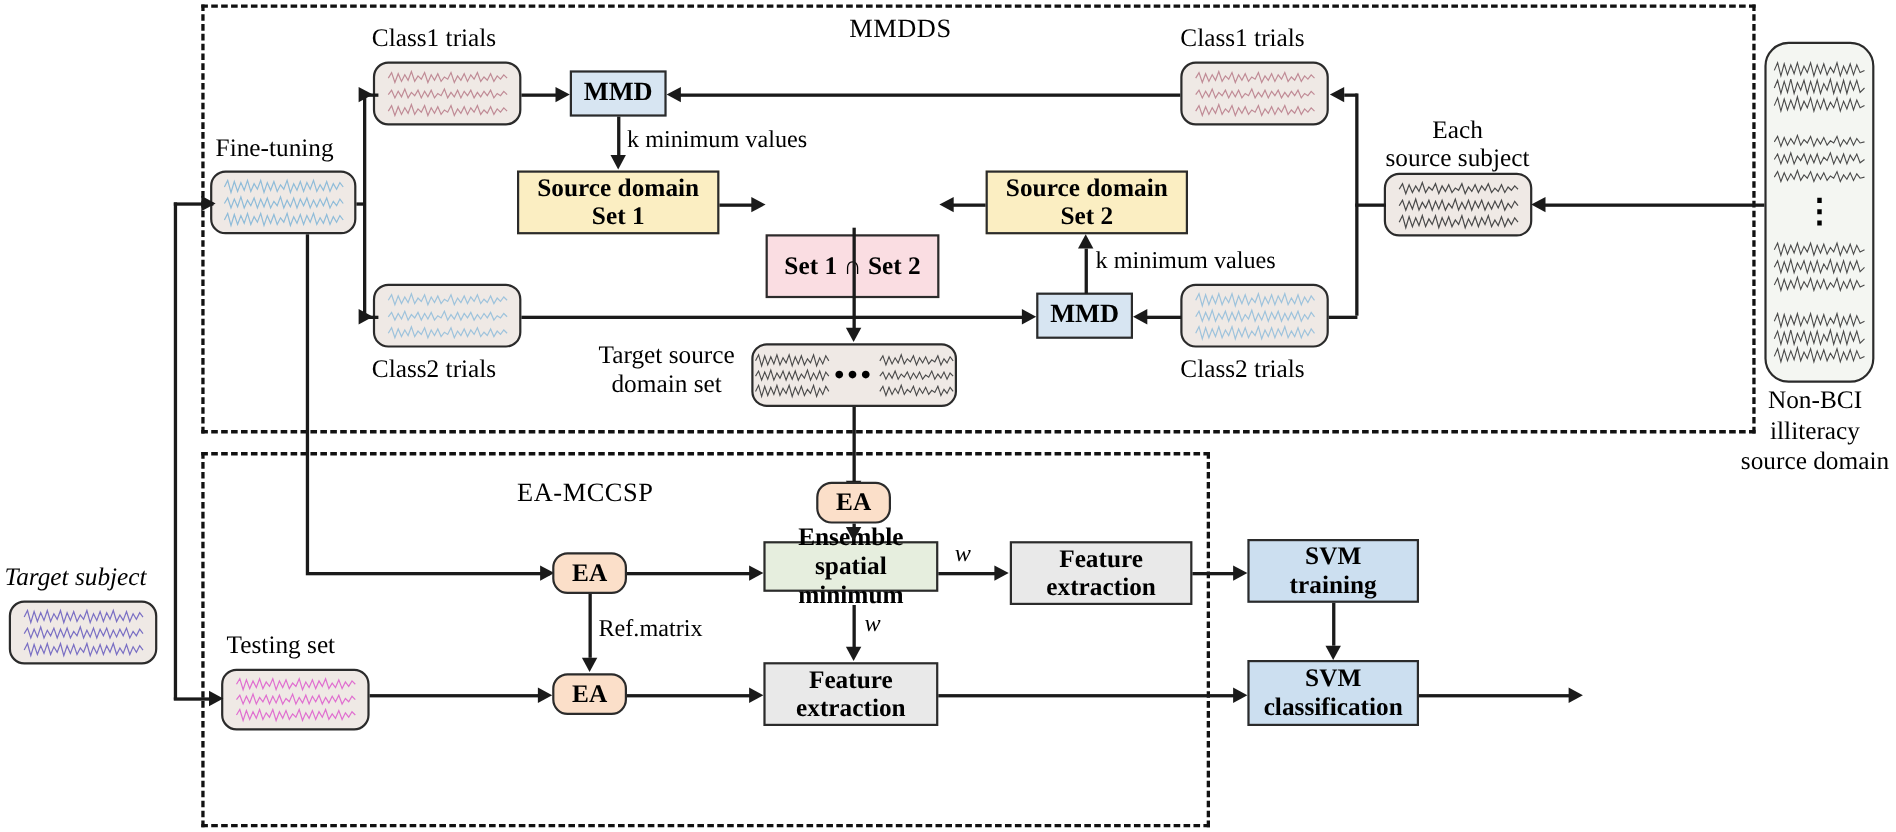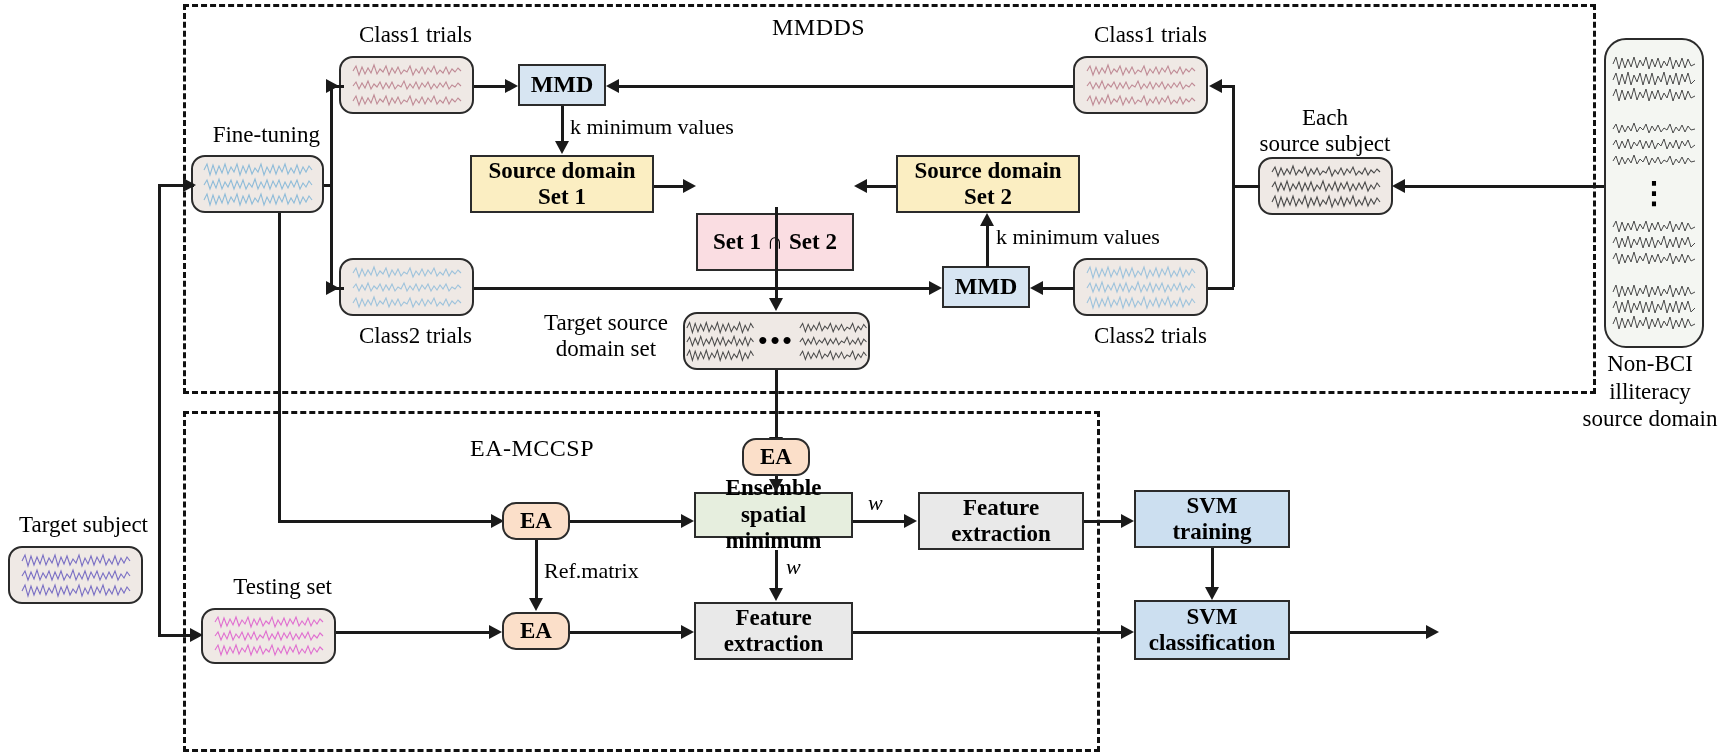--- a/index.html
+++ b/index.html
@@ -13,21 +13,21 @@
 
   
   .sect-title{
     position:absolute;font-weight:normal;font-size:24px;letter-spacing:.5px;
     font-family:"Liberation Serif","DejaVu Serif",serif;white-space:nowrap;
   }
 
   
   .caption{
     position:absolute;font-size:23px;line-height:1.12;white-space:nowrap;
-    font-family:"Liberation Serif","DejaVu Serif",serif;text-align:right;
+    font-family:"Liberation Serif","DejaVu Serif",serif;text-align:left;
   }
   .caption.two{white-space:normal;}
 
   
   .sigcard{
     position:absolute;border:2.5px solid #2b2b2b;border-radius:14px;
     background:#efe9e5;display:flex;align-items:center;justify-content:center;
     overflow:hidden;box-sizing:border-box;
   }
   .sigcard.tall{border-radius:22px;background:#f4f6f2;}
@@ -274,21 +274,21 @@
   <div class="arrowR" style="left:183px;top:178px;"></div>
   <div class="vline" style="left:158px;top:184px;height:452px;"></div>
 
   <div class="vline" style="left:278px;top:213px;height:307px;"></div>
   <div class="hline" style="left:278px;top:520px;width:222px;"></div>
   <div class="arrowR" style="left:491px;top:514px;"></div>
 
   <div class="vline" style="left:775px;top:370px;height:68px;"></div>
   <div class="arrowD" style="left:769px;top:437px;"></div>
 
-  <div class="caption" style="left:4px;top:512px;width:144px;">Target subject</div>
+  <div class="caption" style="left:4px;top:512px;width:144px;font-style:italic;">Target subject</div>
   <div class="sigcard" style="left:8px;top:546px;width:135px;height:58px;">
     <svg class="sig" width="112" height="46" viewBox="0 0 112 46">
       <g fill="none" stroke="#7a6fc4" stroke-width="1.1">
         <path d="M2 9 L5 3 L8 14 L11 4 L14 13 L17 5 L20 12 L23 3 L26 13 L29 6 L32 11 L35 3 L38 14 L41 5 L44 12 L47 4 L50 13 L53 7 L56 11 L59 3 L62 14 L65 6 L68 12 L71 4 L74 13 L77 5 L80 11 L83 3 L86 13 L89 7 L92 12 L95 4 L98 13 L101 6 L104 11 L107 5 L110 9"></path>
         <path d="M2 24 L5 19 L8 28 L11 20 L14 27 L17 18 L20 28 L23 21 L26 26 L29 19 L32 28 L35 20 L38 27 L41 19 L44 28 L47 22 L50 26 L53 18 L56 28 L59 21 L62 27 L65 19 L68 28 L71 20 L74 26 L77 19 L80 28 L83 21 L86 27 L89 20 L92 26 L95 19 L98 28 L101 22 L104 26 L107 20 L110 24"></path>
         <path d="M2 39 L5 33 L8 44 L11 34 L14 43 L17 35 L20 42 L23 33 L26 43 L29 36 L32 41 L35 33 L38 44 L41 35 L44 42 L47 34 L50 43 L53 37 L56 41 L59 33 L62 44 L65 36 L68 42 L71 34 L74 43 L77 35 L80 41 L83 33 L86 43 L89 37 L92 42 L95 34 L98 43 L101 36 L104 41 L107 35 L110 39"></path>
       </g>
     </svg>
   </div>
 

